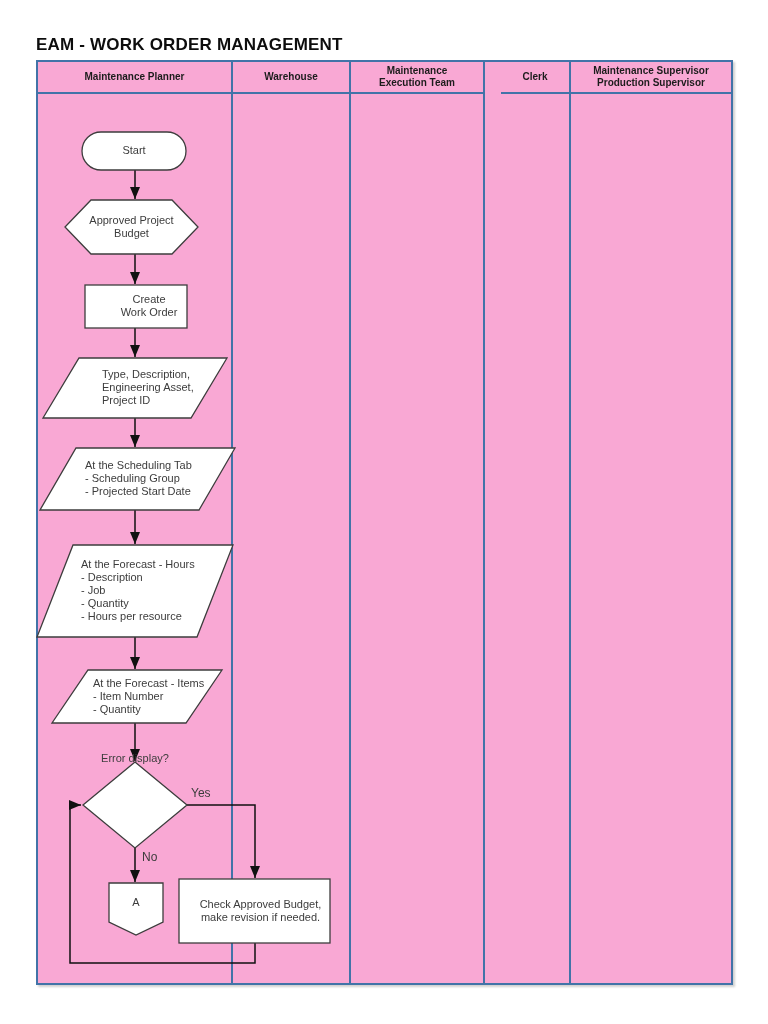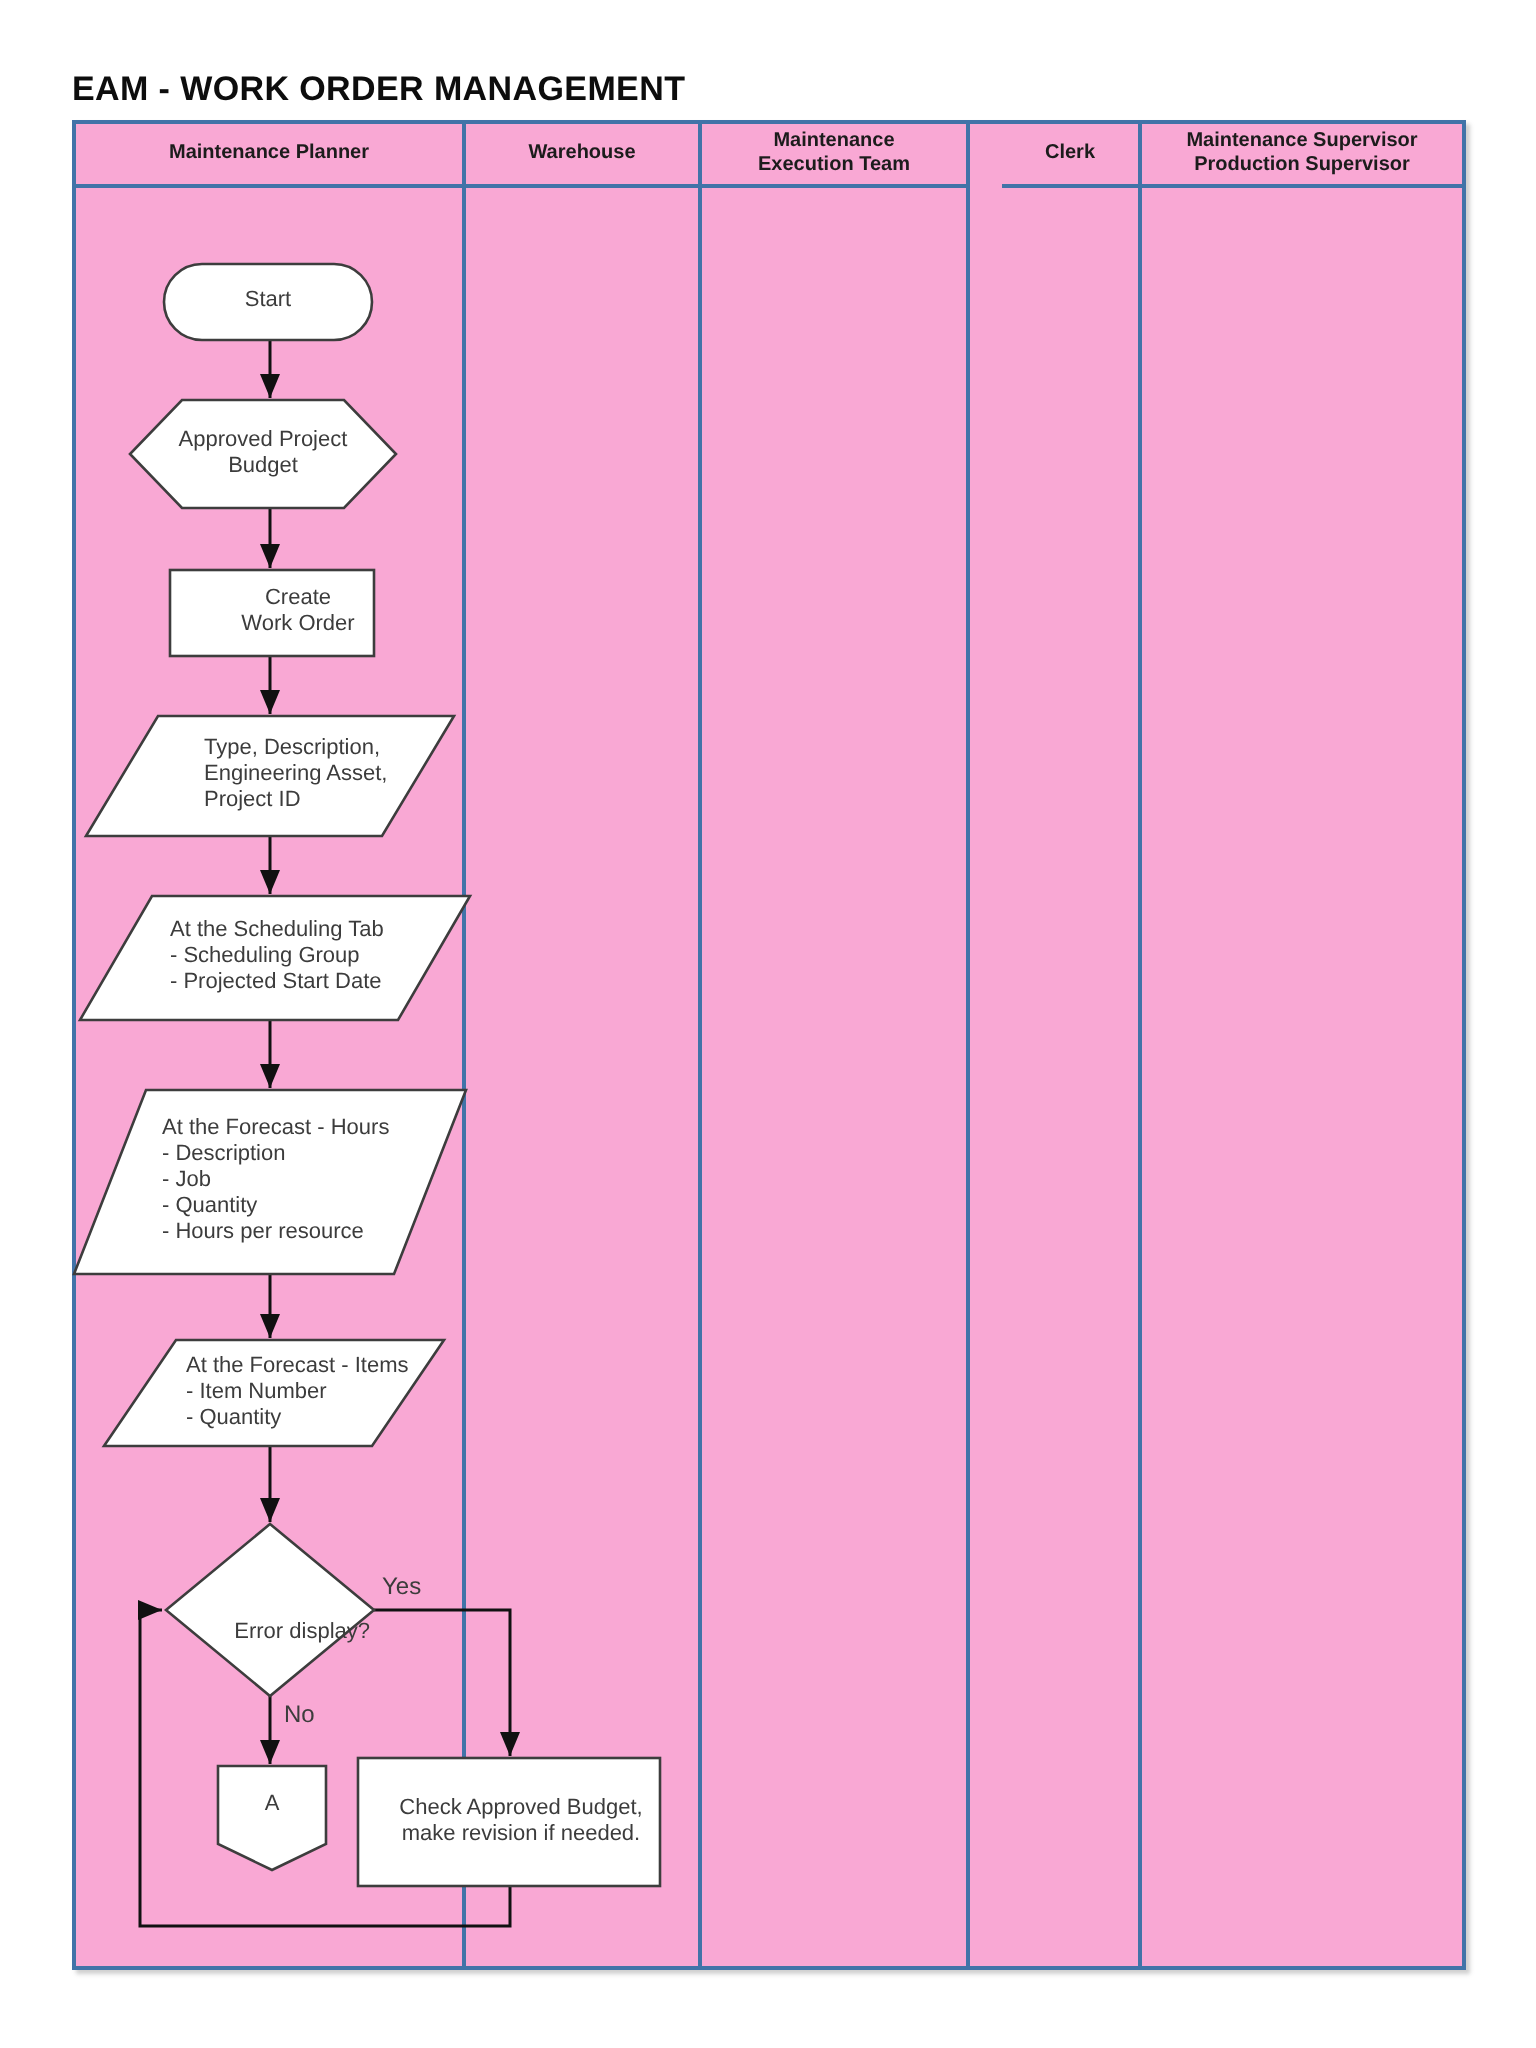--- a/index.html
+++ b/index.html
@@ -122,21 +122,21 @@
 - Scheduling Group
 - Projected Start Date</div>
   <div class="shape-label" style="left:81px;top:558px;width:155px;">At the Forecast - Hours
 - Description
 - Job
 - Quantity
 - Hours per resource</div>
   <div class="shape-label" style="left:93px;top:677px;width:140px;">At the Forecast - Items
 - Item Number
 - Quantity</div>
-  <div class="shape-label center" style="left:85px;top:810px;width:100px;text-align:right;">Error display?</div>
+  <div class="shape-label center" style="left:85px;top:752px;width:100px;">Error display?</div>
   <div class="shape-label center" style="left:109px;top:896px;width:54px;">A</div>
   <div class="shape-label center" style="left:180px;top:898px;width:161px;">Check Approved Budget,
 make revision if needed.</div>
 
   <div class="edge-label" style="left:191px;top:786px;">Yes</div>
   <div class="edge-label" style="left:142px;top:850px;">No</div>
 
 </div>
 
 </body></html>

